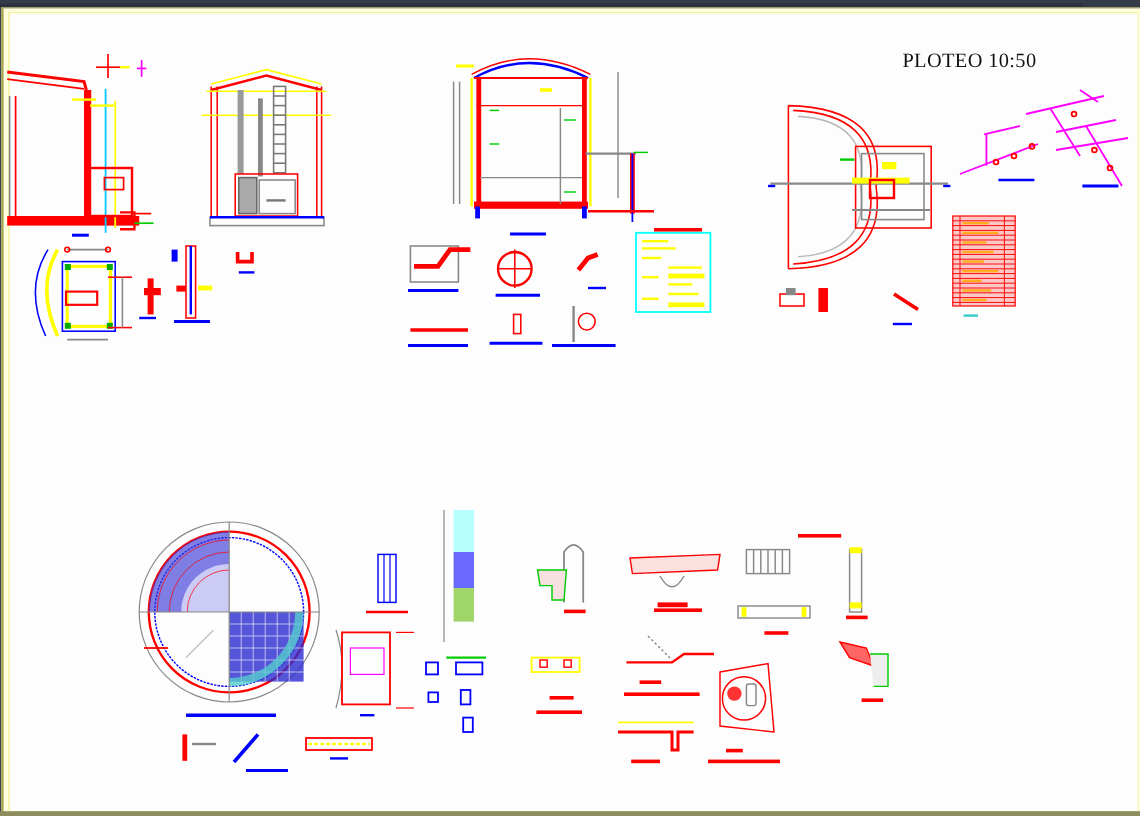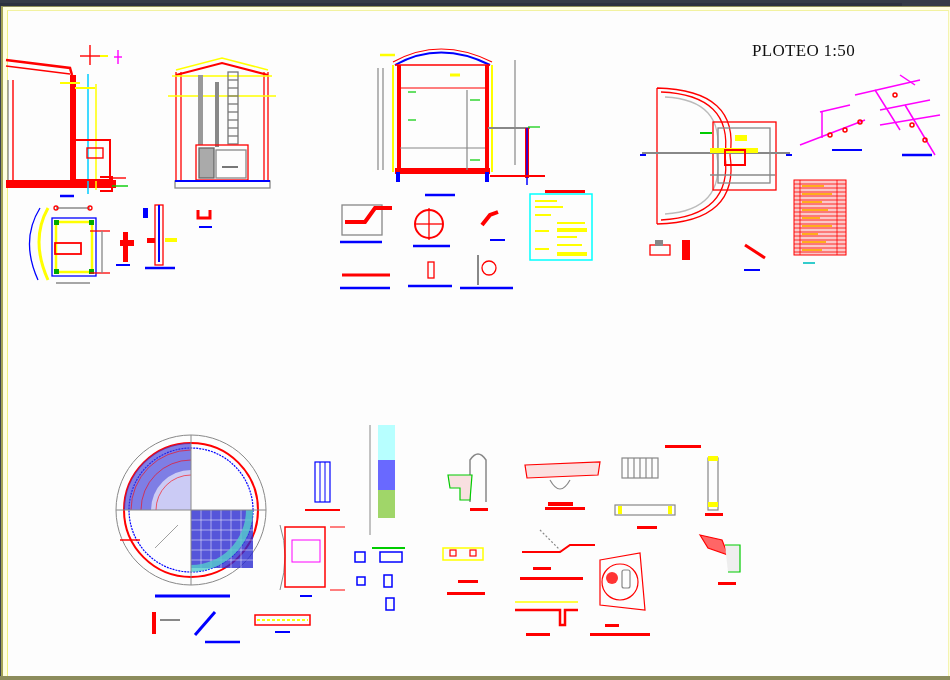--- a/index.html
+++ b/index.html
@@ -16,21 +16,21 @@
 <body>
 
 <div class="topbar">
     <div class="strip"></div>
   </div>
 <div class="sheet">
   <div class="paper"></div>
 </div>
 <div class="bottom-edge"></div>
 
-<div class="title">PLOTEO 1:50</div>
+<div class="title">PLOTEO 10:50</div>
 
 <svg class="dwg" width="950" height="680" viewBox="0 0 950 680">
 
   <g fill="none" stroke-width="1.4">
     <path d="M6 60 L70 68 L72 75" stroke="#f00" stroke-width="2.5"></path>
     <path d="M6 66 L70 74" stroke="#f00"></path>
     <line x1="8" y1="80" x2="8" y2="184" stroke="#888"></line>
     <line x1="13" y1="80" x2="13" y2="184" stroke="#f00"></line>
     <rect x="70" y="75" width="6" height="110" fill="#f00" stroke="none"></rect>
     <rect x="6" y="180" width="110" height="8" fill="#f00" stroke="none"></rect>

